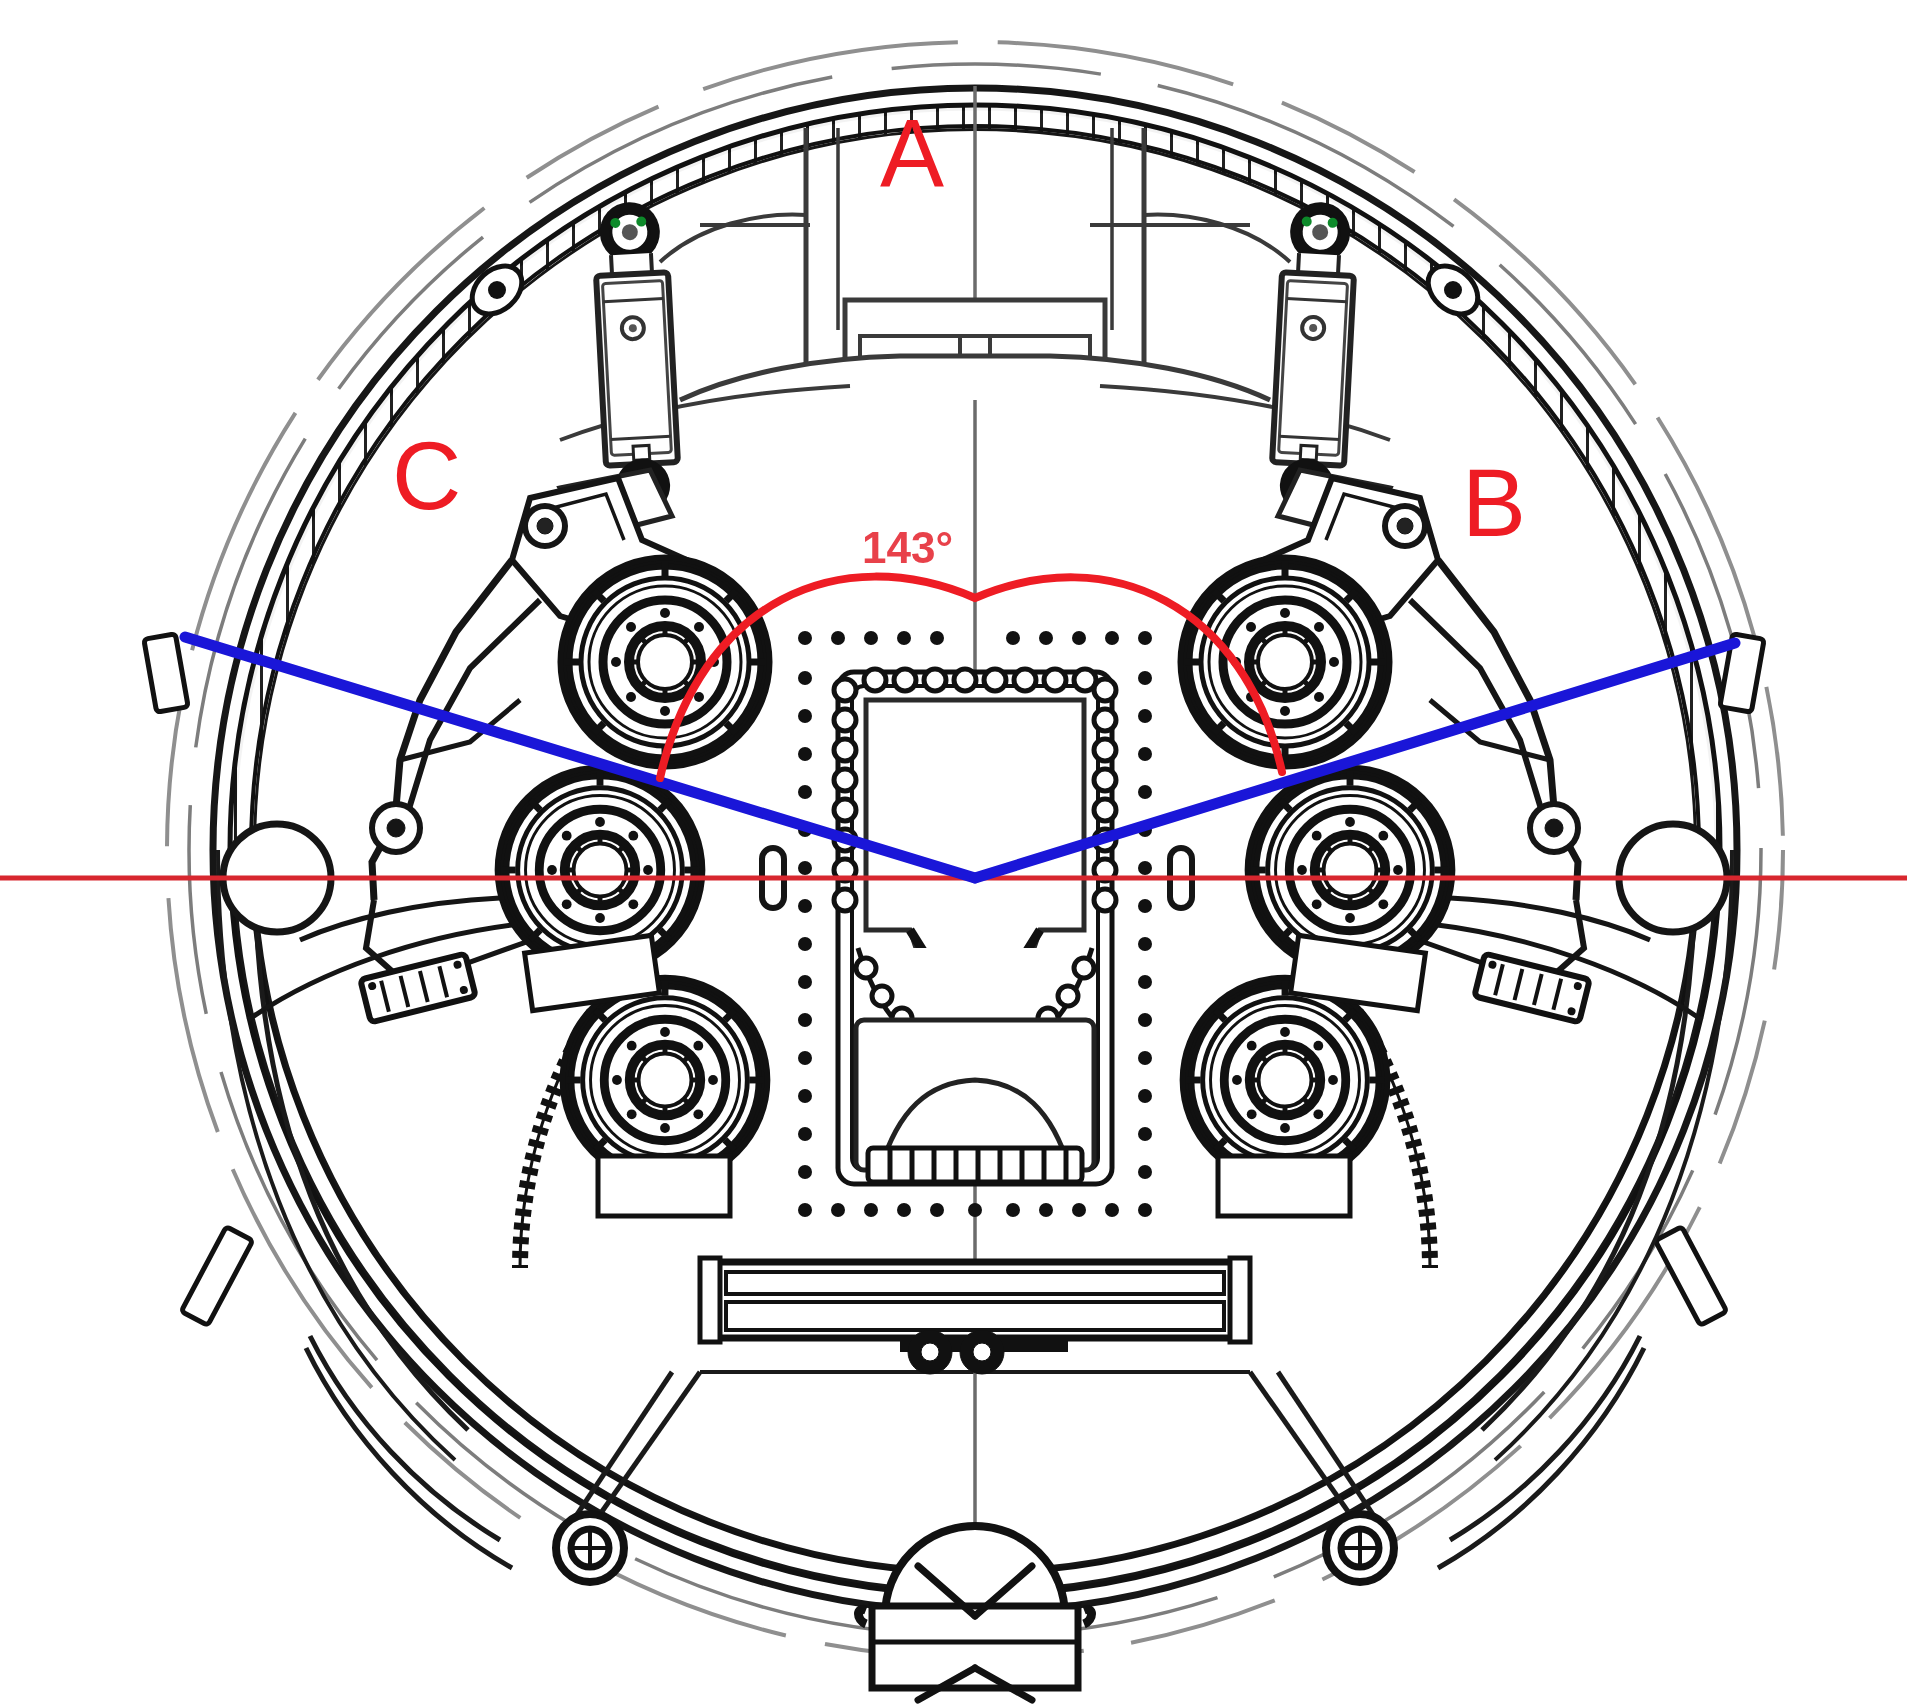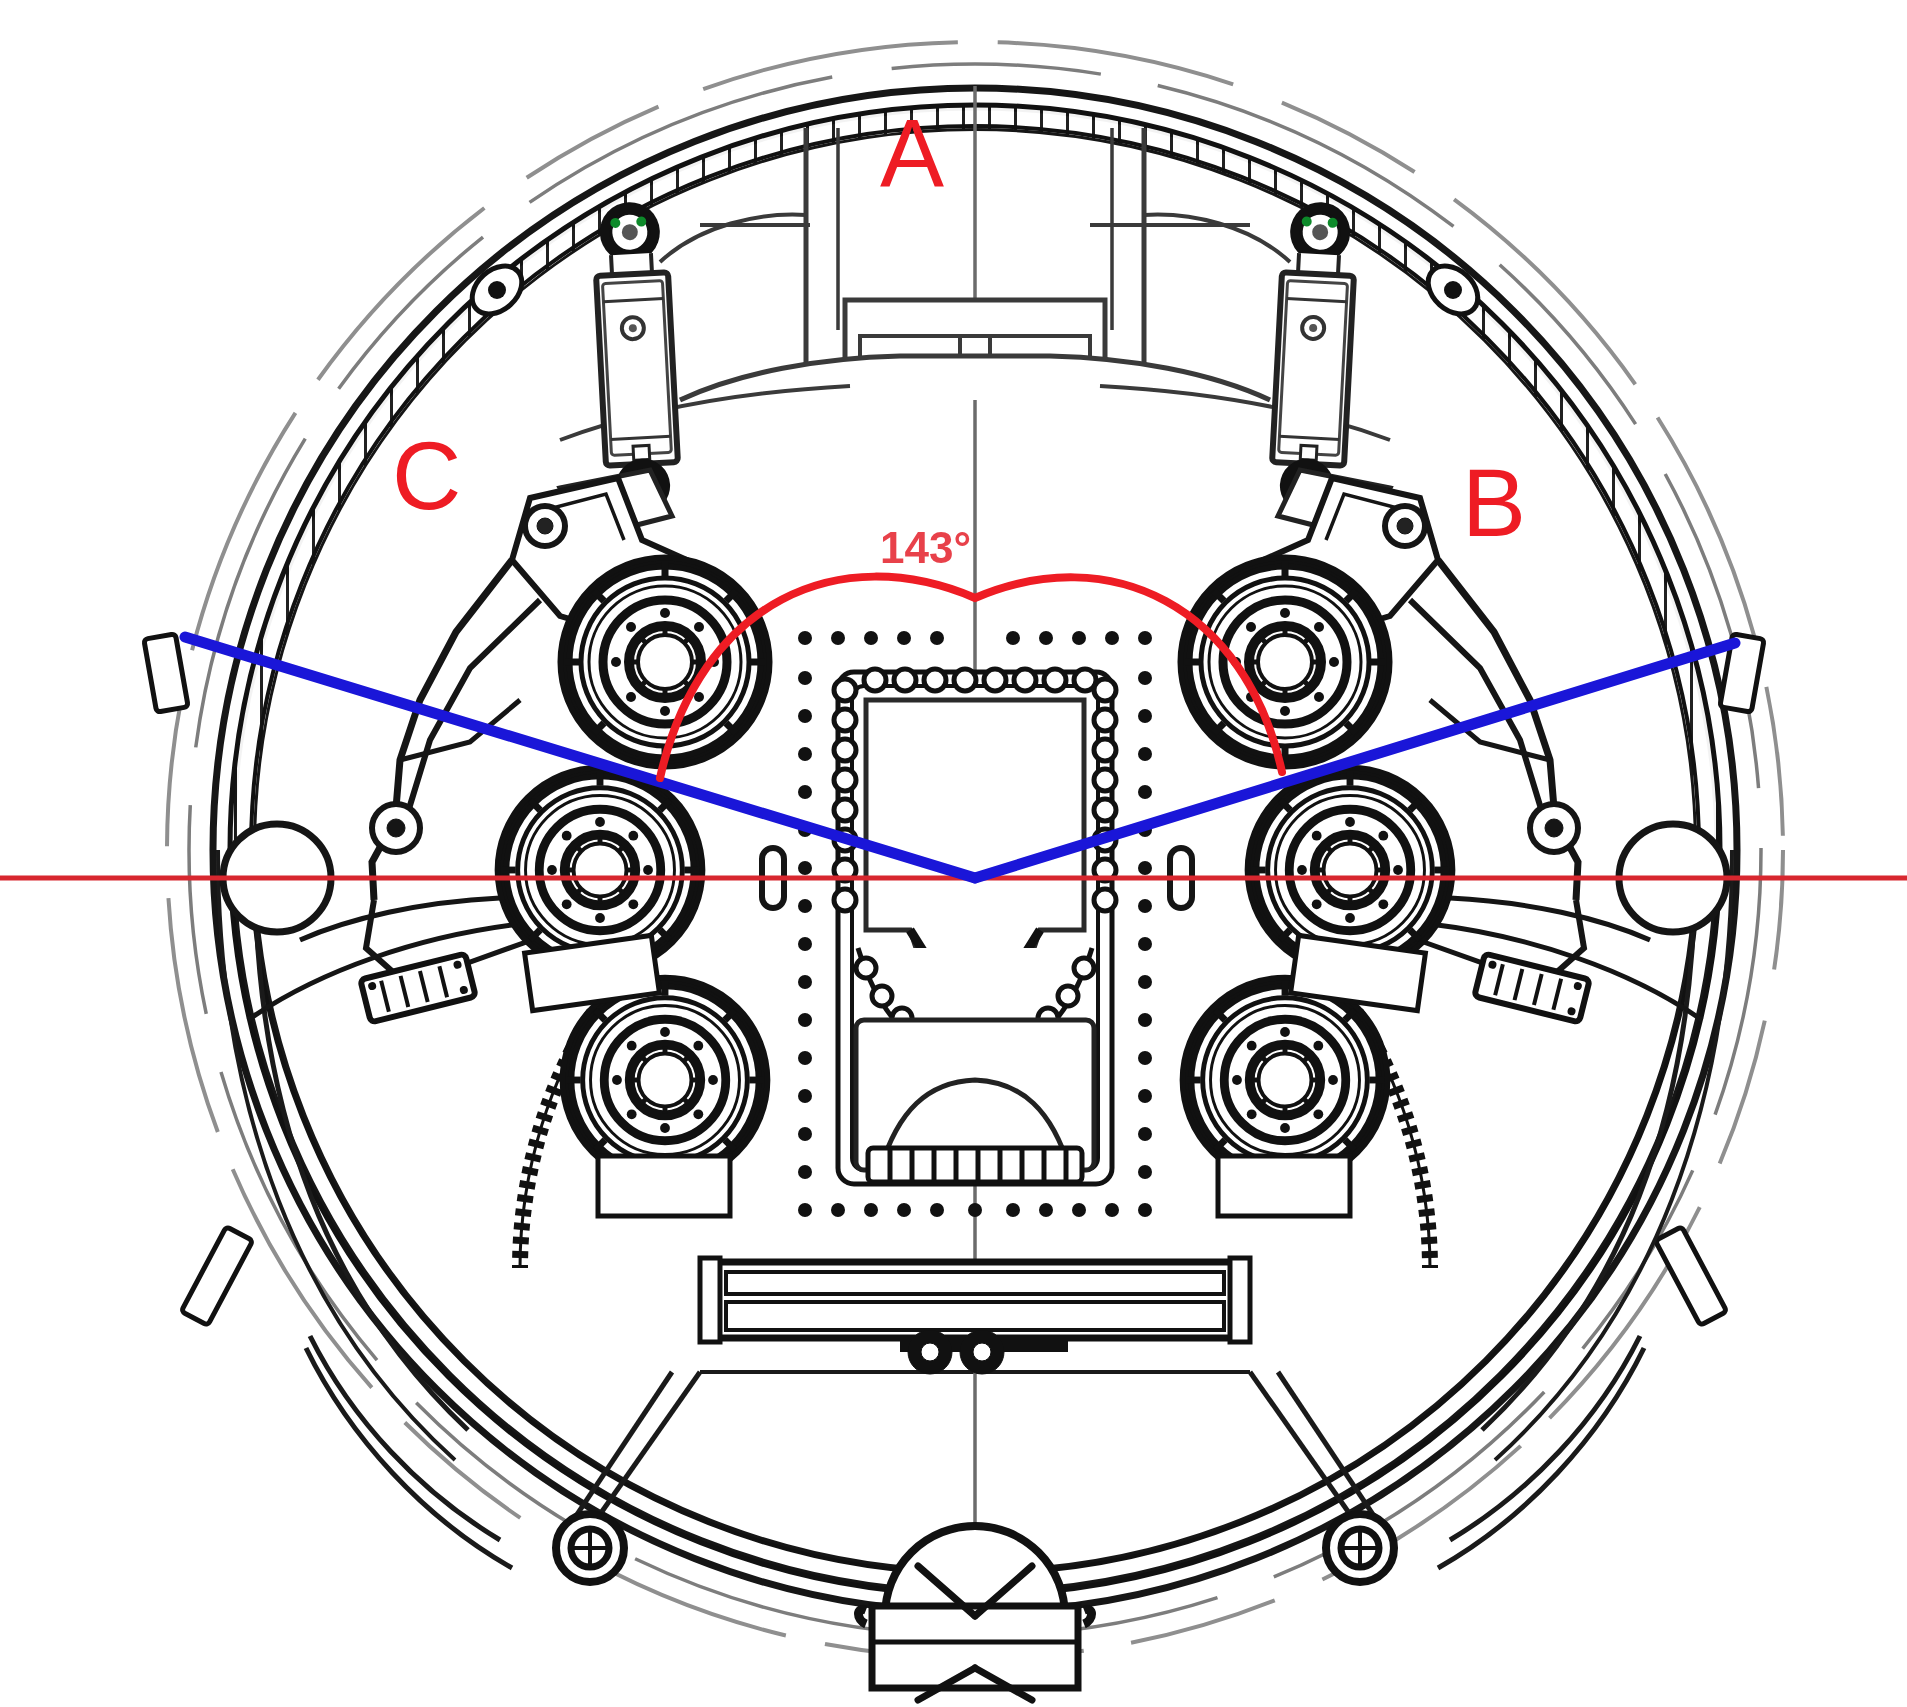--- a/index.html
+++ b/index.html
@@ -4,21 +4,21 @@
 <style>
   html,body{margin:0;padding:0;background:#ffffff;}
   body{width:1907px;height:1707px;overflow:hidden;font-family:"Liberation Sans",sans-serif;}
   #stage{position:relative;width:1907px;height:1707px;background:#fff;}
   svg#dwg{position:absolute;inset:0;width:1907px;height:1707px;display:block;}
   .lbl{position:absolute;font-family:"Liberation Sans",sans-serif;color:#ee1c24;
        font-weight:400;line-height:1;user-select:none;}
   .lbl-A{left:880px;top:105px;font-size:96px;}
   .lbl-B{left:1462px;top:455px;font-size:96px;}
   .lbl-C{left:392px;top:428px;font-size:96px;}
-  .lbl-ang{left:880px;top:526px;font-size:44px;font-weight:700;color:#e8414a;}
+  .lbl-ang{left:862px;top:526px;font-size:44px;font-weight:700;color:#e8414a;}
 </style>
 </head>
 <body>
 
 <div id="stage">
 
   <svg id="dwg" viewBox="0 0 1907 1707">
     <defs>
 
       <pattern id="segs" width="26" height="26" patternUnits="userSpaceOnUse" patternTransform="rotate(0)">

